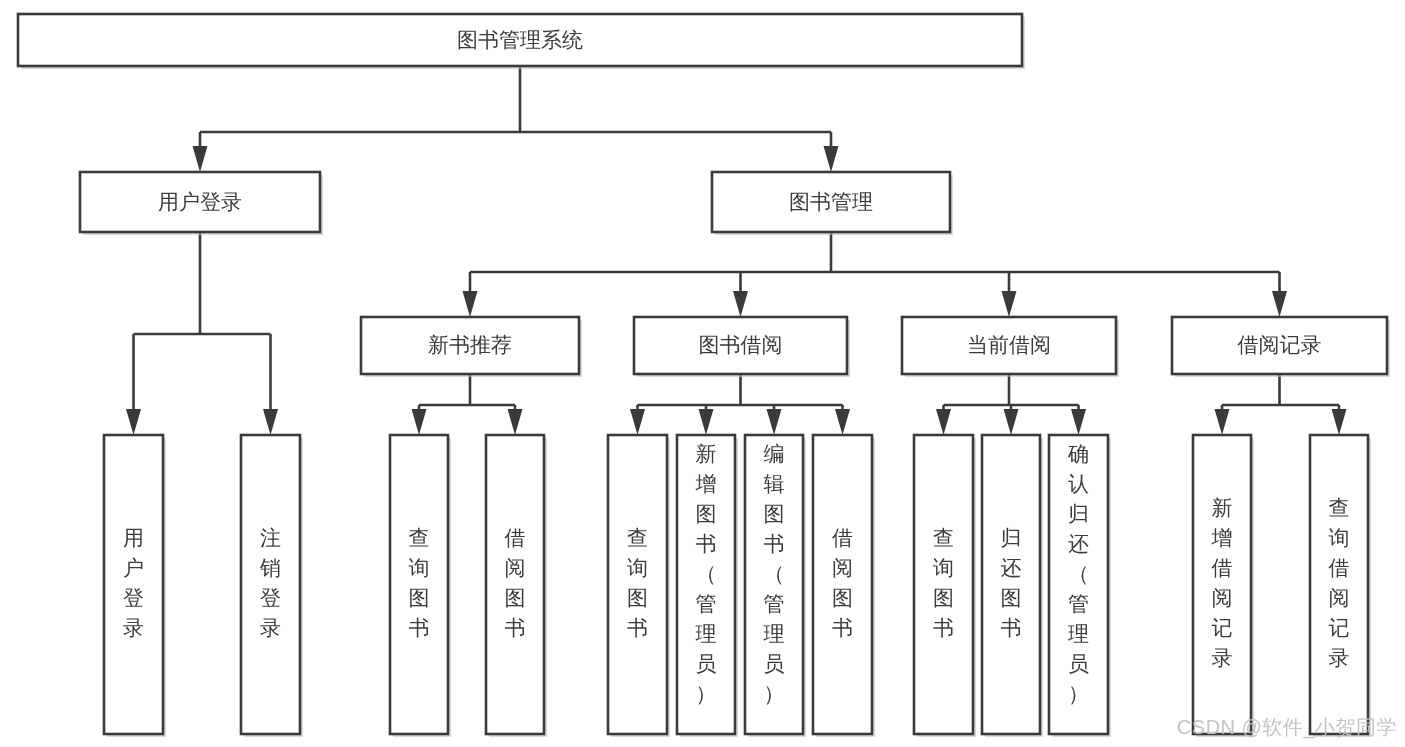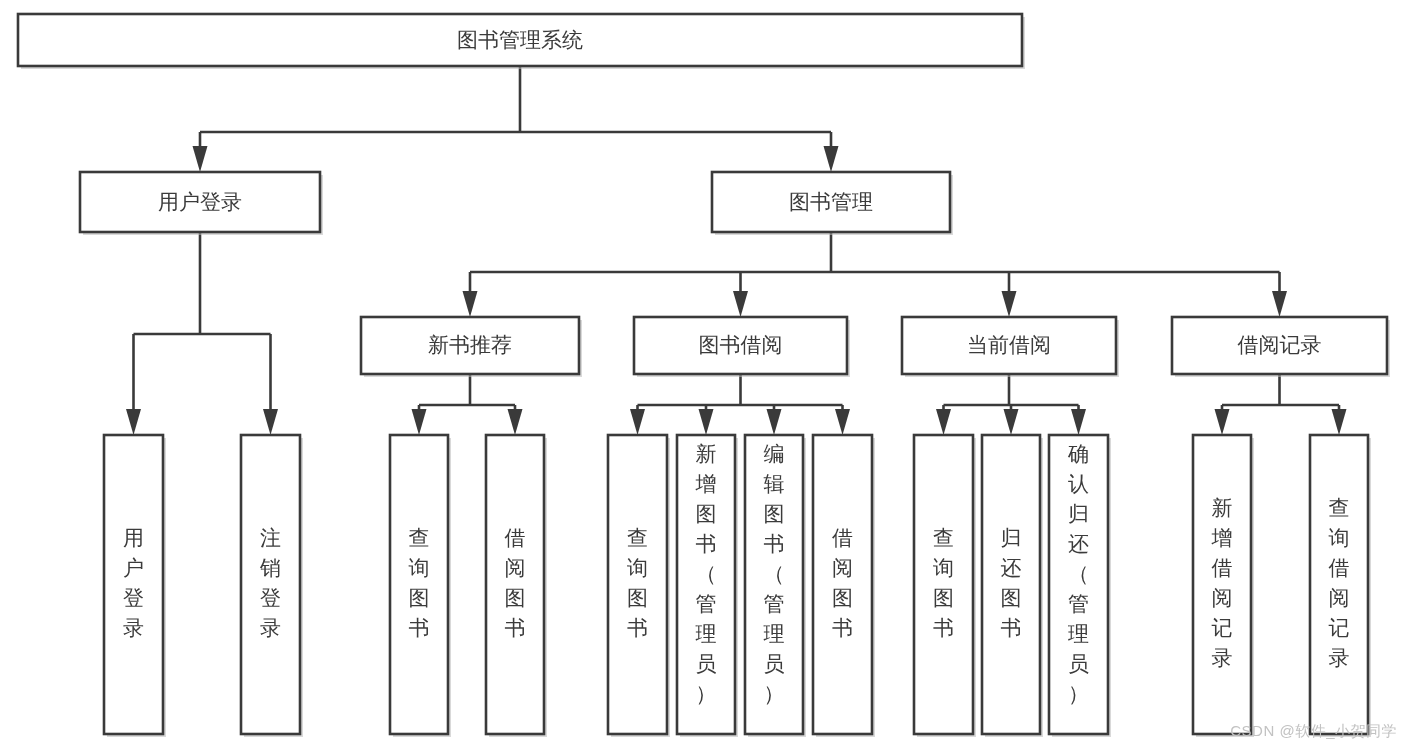--- a/index.html
+++ b/index.html
@@ -18,21 +18,21 @@
     font-family:"Liberation Sans","DejaVu Sans",sans-serif;
     fill:#3b3b3b;font-size:21px;text-anchor:middle;dominant-baseline:middle;
   }
   .node-label-vertical{
     font-family:"Liberation Sans","DejaVu Sans",sans-serif;
     fill:#3b3b3b;font-size:21px;text-anchor:middle;
   }
   .watermark{
     position:absolute;right:8px;bottom:6px;
     font-family:"Liberation Sans","DejaVu Sans",sans-serif;
-    font-size:15px;color:#c2c2c2;white-space:nowrap;letter-spacing:.5px;
+    font-size:20px;color:#c2c2c2;white-space:nowrap;letter-spacing:.5px;
   }
 </style>
 </head>
 <body>
 
 <div id="diagram-root">
   <svg id="diagram-canvas" viewBox="0 0 1405 747">
     <g id="edge-layer">
         <g>
           <path class="connector" d="M 520 66 L 520 132"></path>

